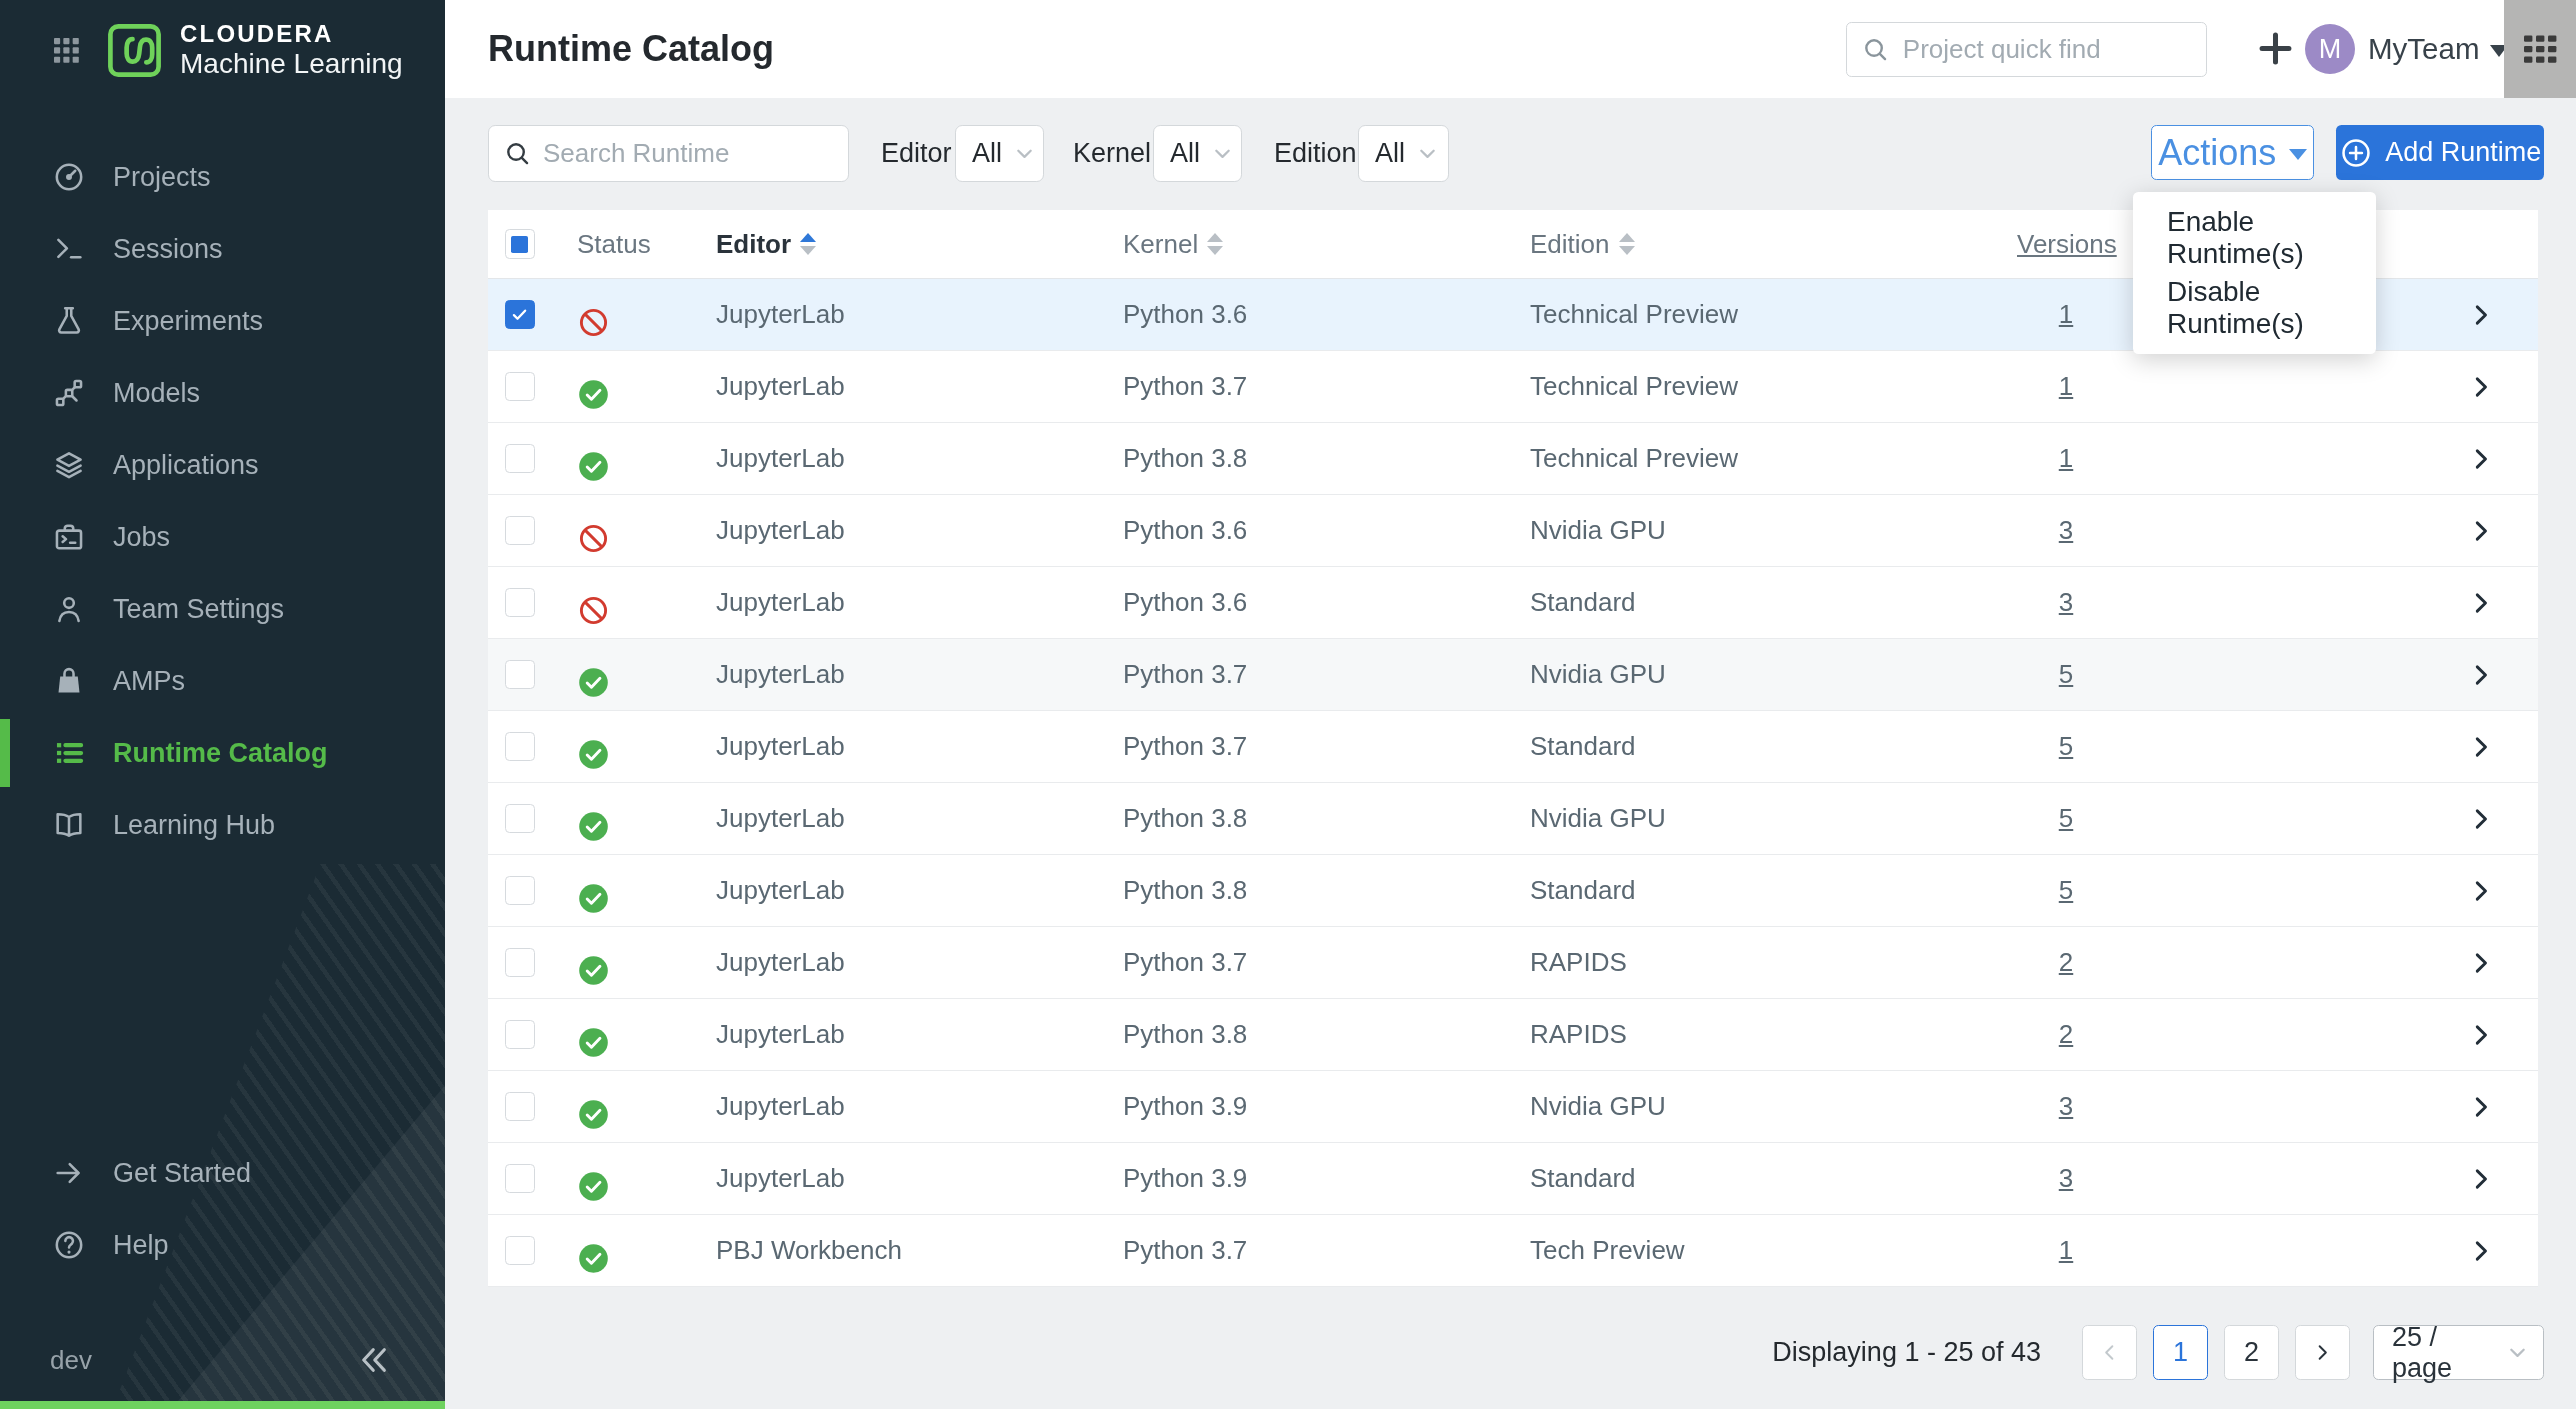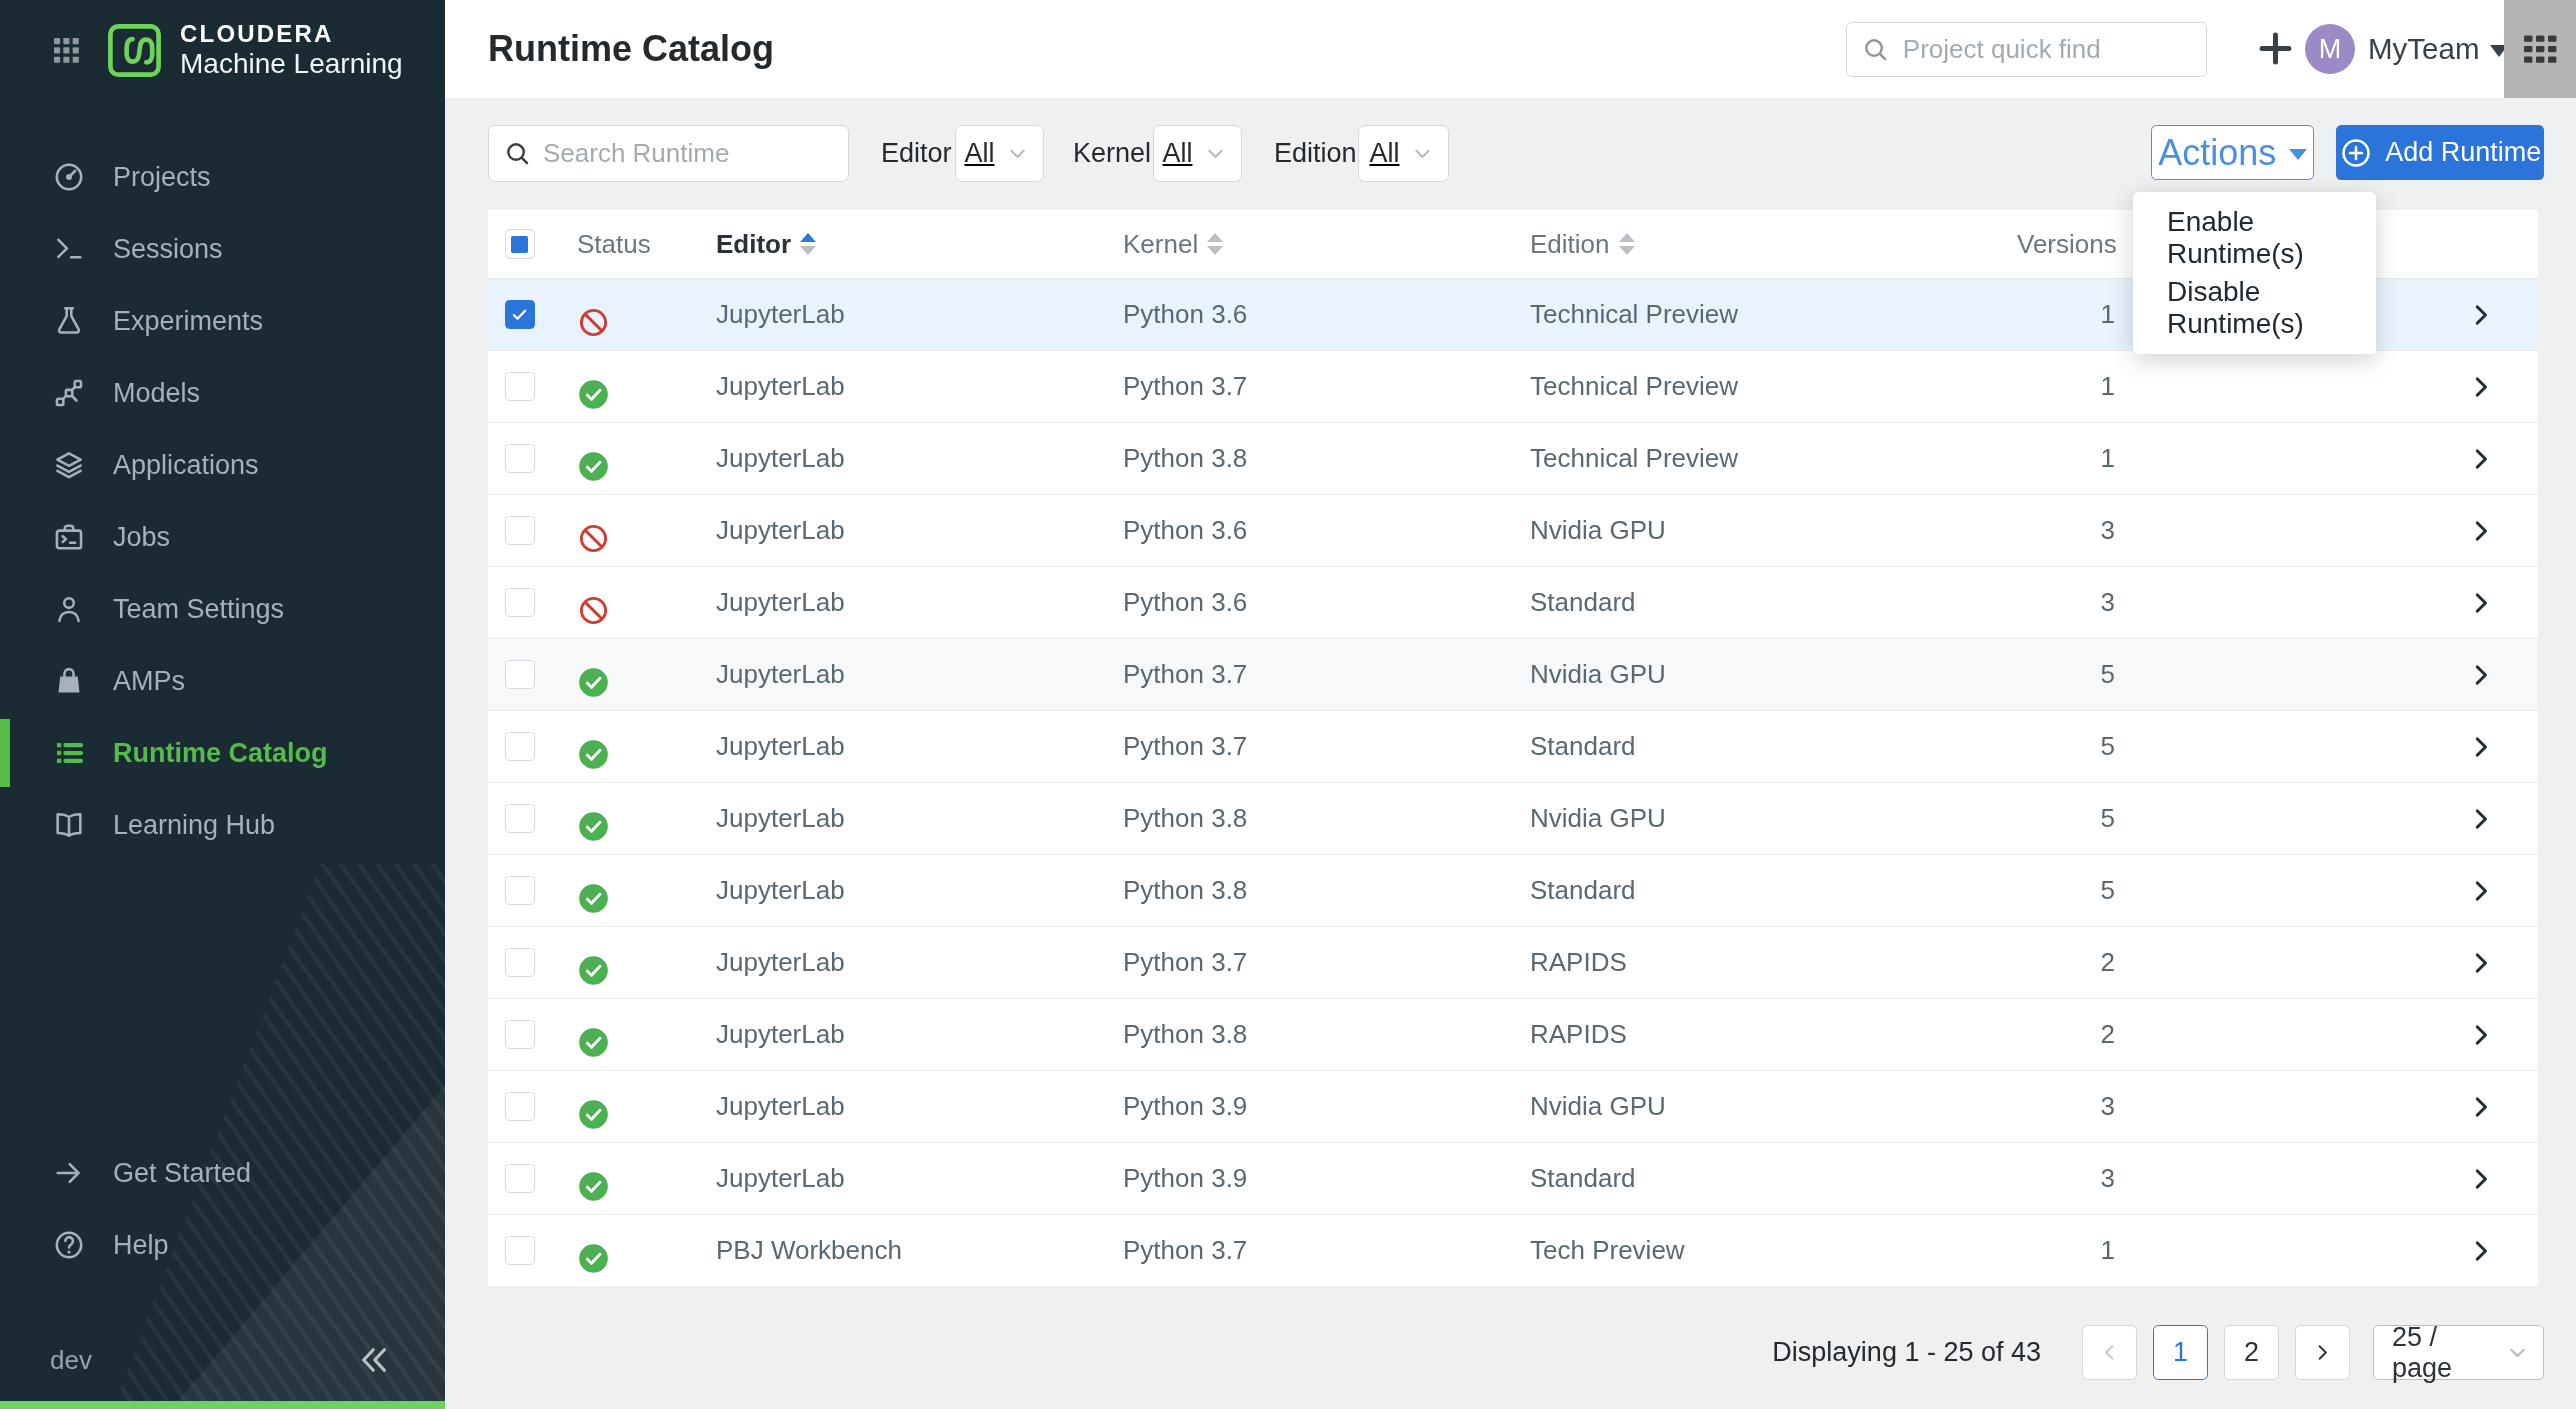--- a/index.html
+++ b/index.html
@@ -49,41 +49,41 @@
 
   
   #filter-bar { position:absolute; left:445px; top:98px; width:2131px; height:112px; }
   .filter-abs { position:absolute; top:27px; height:57px; display:flex; align-items:center; }
   #search-runtime { left:43px; width:361px; background:#fff; border:1.8px solid #d4d8db; border-radius:7.2px; padding:0 14.3px; }
   #search-runtime .icn { color:#343c42; margin-right:10.7px; }
   #search-runtime input { border:none; outline:none; font-size:26px; color:#3a444c; width:100%; font-family:inherit; background:transparent; }
   #search-runtime input::placeholder { color:#a2abb2; }
   .filter-label { font-size:27px; color:#24292e; }
   #editor-label { left:436px; } #kernel-label { left:628px; } #edition-label { left:829px; }
-  .select-box { background:#fff; border:1.8px solid #d4d8db; border-radius:7.2px; display:flex; align-items:center; justify-content:flex-end; padding:0 12.5px 0 16px; cursor:pointer;text-decoration:underline; }
+  .select-box { background:#fff; border:1.8px solid #d4d8db; border-radius:7.2px; display:flex; align-items:center; justify-content:space-between; padding:0 12.5px 0 16px; cursor:pointer; }
   .select-box .sel-value { font-size:27px; color:#24292e; }
   .select-box .icn { color:#b9bfc4; margin-left:9px; }
   #editor-select { left:510px; width:89px; } #kernel-select { left:708px; width:89px; } #edition-select { left:913px; width:91px; }
   #actions-btn { left:1706px; width:163px; height:55px; background:#fff; border:1.8px solid #4a90e2; border-radius:5.4px; color:#4a90e2; font-size:36px; display:flex; align-items:center; justify-content:center; cursor:pointer; }
   #actions-caret { width:0; height:0; border-left:9px solid transparent; border-right:9px solid transparent; border-top:11.6px solid #4a90e2; margin-left:12.5px; margin-top:3.6px; }
   #add-runtime-btn { left:1891px; width:208px; height:55px; background:#2b74da; border-radius:5.4px; color:#fff; font-size:27px; display:flex; align-items:center; justify-content:center; cursor:pointer; }
   #add-runtime-btn .icn { margin-right:12.5px; color:#fff; }
 
   
   #runtime-table { position:absolute; left:488px; top:210px; width:2050px; background:#ef4444; }
   #table-header { height:69px; display:flex; align-items:center; border-bottom:1.8px solid #e3e6e9; background:#fff; }
   .t-row { height:72px; display:flex; align-items:center; border-bottom:1.8px solid #e9ebed; background:#fff; }
   .t-row.selected { background:#e8f3fd; }
   .t-row.hover { background:#f6f8f9; }
   .c-check { width:89px; padding-left:17px; }
   .c-status { width:139px; }
   .c-editor { width:407px; }
   .c-kernel { width:407px; }
   .c-edition { width:487px; }
-  .c-versions { width:98px; text-align:right; }
+  .c-versions { width:98px; text-align:center;text-decoration:underline; }
   .c-chev { margin-left:auto; width:114px; display:flex; justify-content:center; color:#222e38; cursor:pointer; }
   .hdr { font-size:26px; color:#6a7680; display:flex; align-items:center; }
   .hdr.sorted { color:#2a333b; font-weight:bold; cursor:pointer; }
   .sort-carets { display:inline-flex; flex-direction:column; margin-left:9px; gap:3.6px; }
   .sc-up { width:0; height:0; border-left:8px solid transparent; border-right:8px solid transparent; border-bottom:9.8px solid #b9bfc5; }
   .sc-down { width:0; height:0; border-left:8px solid transparent; border-right:8px solid transparent; border-top:9.8px solid #b9bfc5; }
   .sc-up.on { border-bottom-color:#2f78d8; }
   .cell { font-size:26px; color:#5a6872; }
   .cb { width:29.5px; height:29.5px; border:1.8px solid #d6dade; border-radius:4.5px; background:#fff; cursor:pointer; display:flex; align-items:center; justify-content:center; }
   .cb.indet { }

